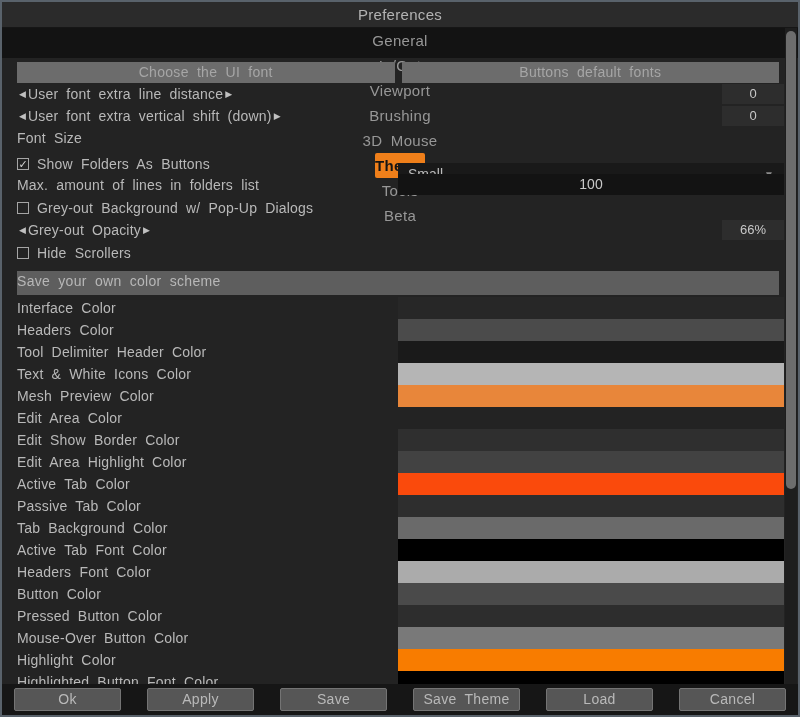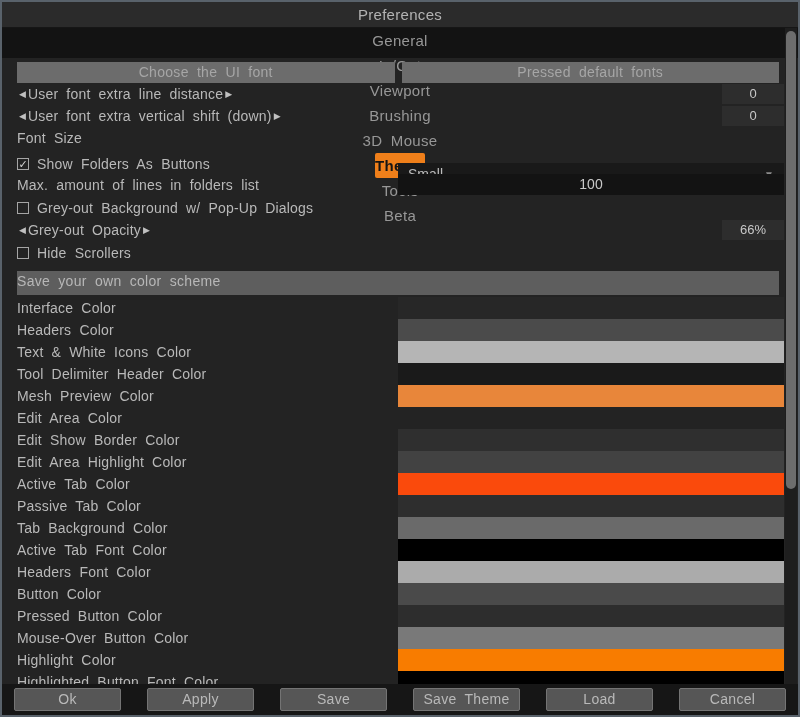--- a/index.html
+++ b/index.html
@@ -108,21 +108,21 @@
       <div class="tab">3D Mouse</div>
       <div class="tab active">Theme</div>
       <div class="tab">Tools</div>
       <div class="tab">Beta</div>
     </div>
 
   <div class="content">
 
     <div class="btnrow">
       <button class="graybtn">Choose the UI font</button>
-      <button class="graybtn">Pressed default fonts</button>
+      <button class="graybtn">Buttons default fonts</button>
     </div>
 
     <div id="settings-rows">
         <div class="row">
           <span class="arrow">◀</span>
           <span class="lbl">User font extra line distance</span>
           <span class="arrow">▶</span>
           <div class="valuebox">0</div>
         </div>
         <div class="row">
@@ -167,26 +167,26 @@
     <div id="color-rows">
         <div class="crow">
           <span class="lbl">Interface Color</span>
           <div class="swatch" style="background: rgb(39, 39, 39);"></div>
         </div>
         <div class="crow">
           <span class="lbl">Headers Color</span>
           <div class="swatch" style="background: rgb(75, 75, 75);"></div>
         </div>
         <div class="crow">
+          <span class="lbl">Tool Delimiter Header Color</span>
+          <div class="swatch" style="background: rgb(26, 26, 26);"></div>
+        </div>
+        <div class="crow">
           <span class="lbl">Text &amp; White Icons Color</span>
           <div class="swatch" style="background: rgb(181, 181, 181);"></div>
-        </div>
-        <div class="crow">
-          <span class="lbl">Tool Delimiter Header Color</span>
-          <div class="swatch" style="background: rgb(26, 26, 26);"></div>
         </div>
         <div class="crow">
           <span class="lbl">Mesh Preview Color</span>
           <div class="swatch" style="background: rgb(232, 134, 58);"></div>
         </div>
         <div class="crow">
           <span class="lbl">Edit Area Color</span>
           <div class="swatch" style="background: rgb(35, 35, 35);"></div>
         </div>
         <div class="crow">

